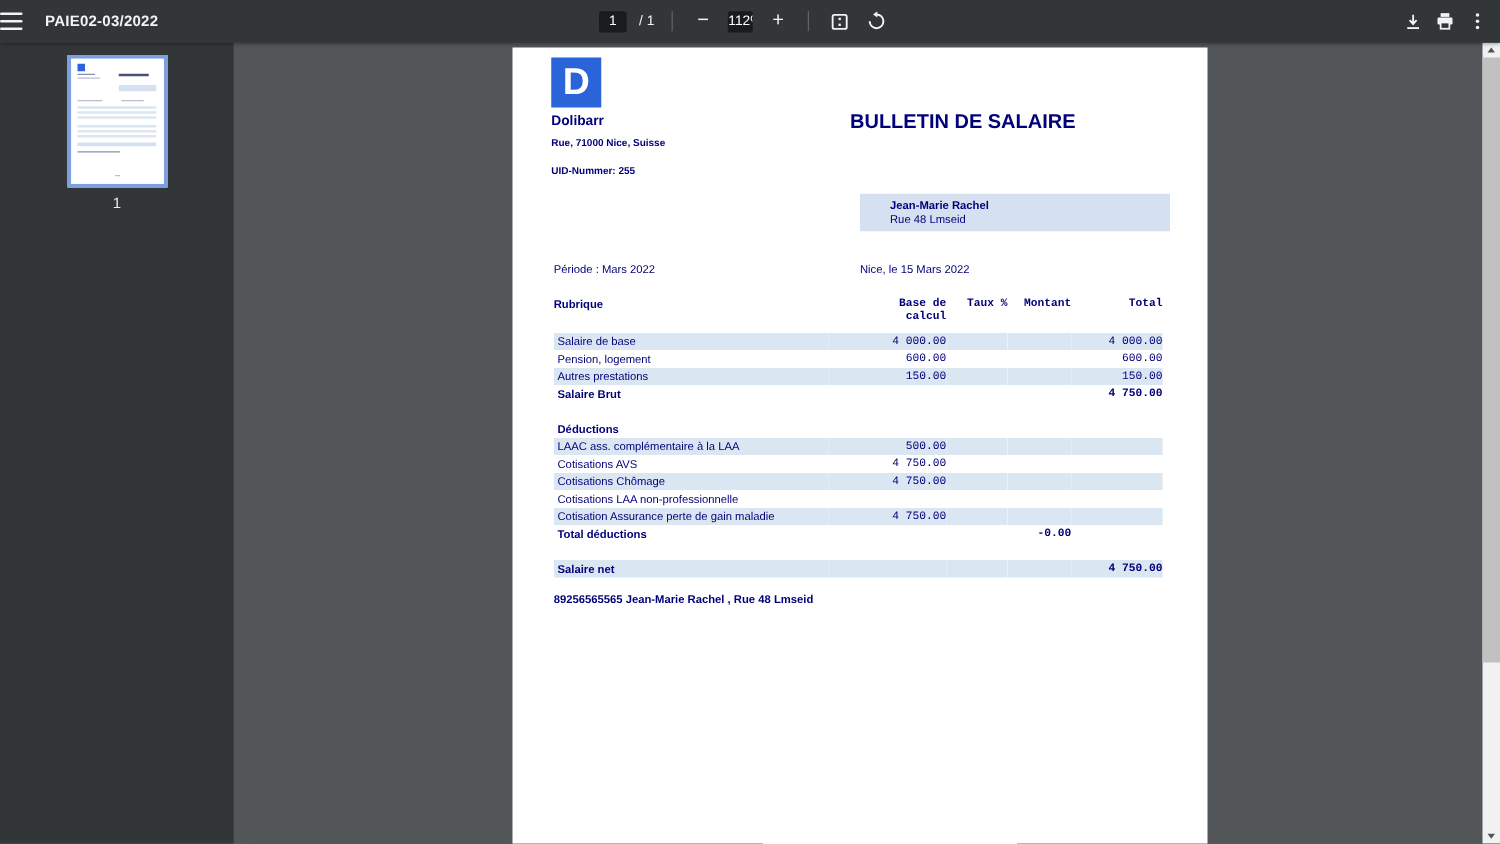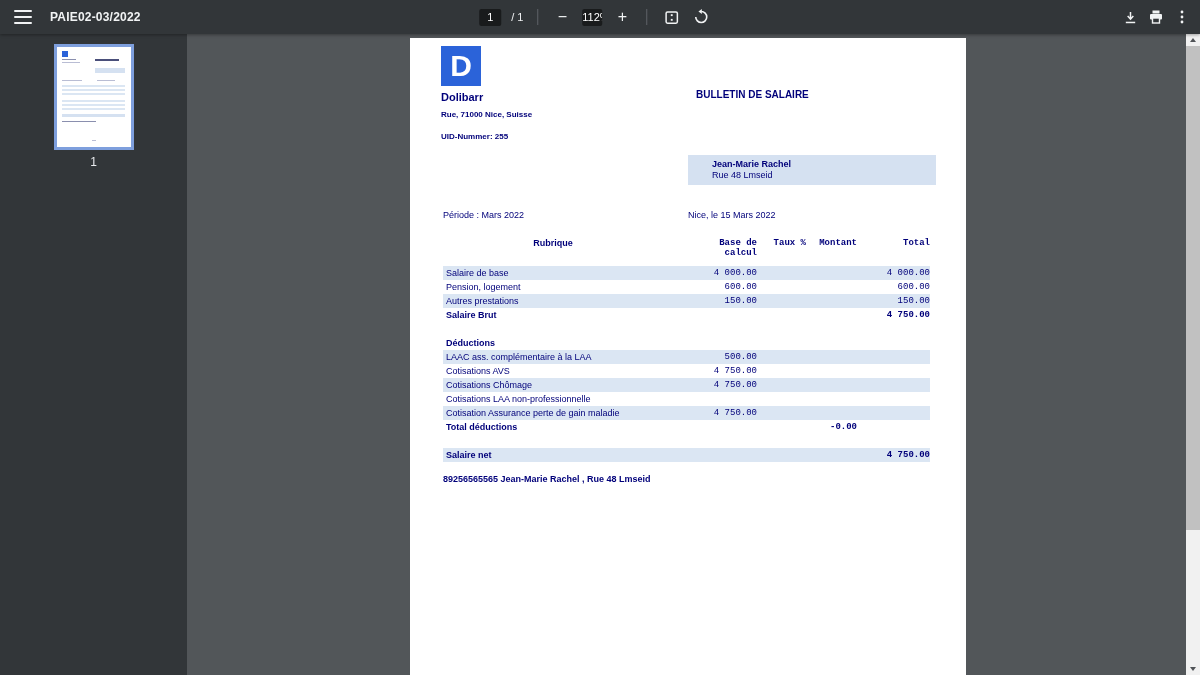--- a/index.html
+++ b/index.html
@@ -3,21 +3,21 @@
 <meta charset="utf-8">
 <style>
   * { margin:0; padding:0; box-sizing:border-box; }
   html,body { width:1200px; height:675px; overflow:hidden; background:#525659;
     font-family:"Liberation Sans", sans-serif; }
 
   
   .toolbar { position:relative; width:100%; height:34px; background:#323639;
     color:#f1f3f4; display:flex; align-items:center; z-index:10;
     box-shadow:0 1px 3px rgba(0,0,0,.35); }
-  .tb-left { display:flex; align-items:center; gap:18px; padding-left:14px; }
+  .tb-left { display:flex; align-items:center; gap:18px; }
   .menu-btn { width:18px; height:14px; display:flex; flex-direction:column;
     justify-content:space-between; cursor:pointer; }
   .menu-btn span { display:block; height:2px; background:#f1f3f4; border-radius:1px; }
   .tb-title { font-size:12px; font-weight:bold; letter-spacing:.2px; color:#f1f3f4; }
   .tb-center { position:absolute; left:50%; top:0; transform:translateX(-52%);
     height:34px; display:flex; align-items:center; gap:10px; }
   .dark-box { background:#191b1c; border:none; color:#fff; font-size:11px;
     text-align:center; height:17px; border-radius:2px;
     font-family:"Liberation Sans", sans-serif; }
   .page-input { width:22px; }
@@ -55,33 +55,33 @@
 
   
   .pdf-page { position:absolute; left:223px; top:4px; width:556px; height:790px;
     background:#fff; color:#00007a; }
   .logo { position:absolute; left:31px; top:8px; width:40px; height:40px;
     background:#2b63d9; color:#fff; font-size:30px; font-weight:bold;
     text-align:center; line-height:40px; }
   .company-name { position:absolute; left:31px; top:53px; font-size:11px; font-weight:bold; }
   .company-address { position:absolute; left:31px; top:72px; font-size:8px; font-weight:bold; }
   .company-uid { position:absolute; left:31px; top:78px; font-size:8px; font-weight:bold;margin-top:16px; }
-  .doc-title { position:absolute; left:286px; top:51px; font-size:10px; font-weight:bold; }
+  .doc-title { position:absolute; left:270px; top:51px; font-size:16px; font-weight:bold; }
   .recipient-box { position:absolute; left:278px; top:117px; width:248px; height:30px;
     background:#d5e1f1; padding:4px 24px; font-size:9px; line-height:11px; }
   .recipient-name { font-weight:bold; }
   .periode { position:absolute; left:33px; top:172px; font-size:9px; }
   .place-date { position:absolute; left:278px; top:172px; font-size:9px; }
 
   .salary-table { position:absolute; left:33px; top:200px; width:487px;
     border-collapse:collapse; font-size:9px; table-layout:fixed; }
   .salary-table th { font-weight:bold; vertical-align:top; padding:0; line-height:10px;
     padding-bottom:8px; }
   .salary-table th.num, .salary-table td.num { text-align:right;font-family:Liberation Mono, monospace; }
-  .salary-table th:first-child { text-align:center; }
+  .salary-table th:first-child { text-align:left; }
   .salary-table td { height:14px; padding:1px 0; line-height:11px; overflow:hidden;
     white-space:nowrap; }
   .salary-table td:first-child { padding-left:3px; }
   .salary-table tr.shaded td { background:#dbe6f3; }
   .salary-table tr.bold td { font-weight:bold; }
   .salary-table tr.spacer td { height:14px; background:#fff; }
   .hdr-wrap { display:inline-block; max-width:48px; text-align:right; }
 
   .doc-footer { position:absolute; left:33px; top:436px; font-size:9px; font-weight:bold; }
 </style>

